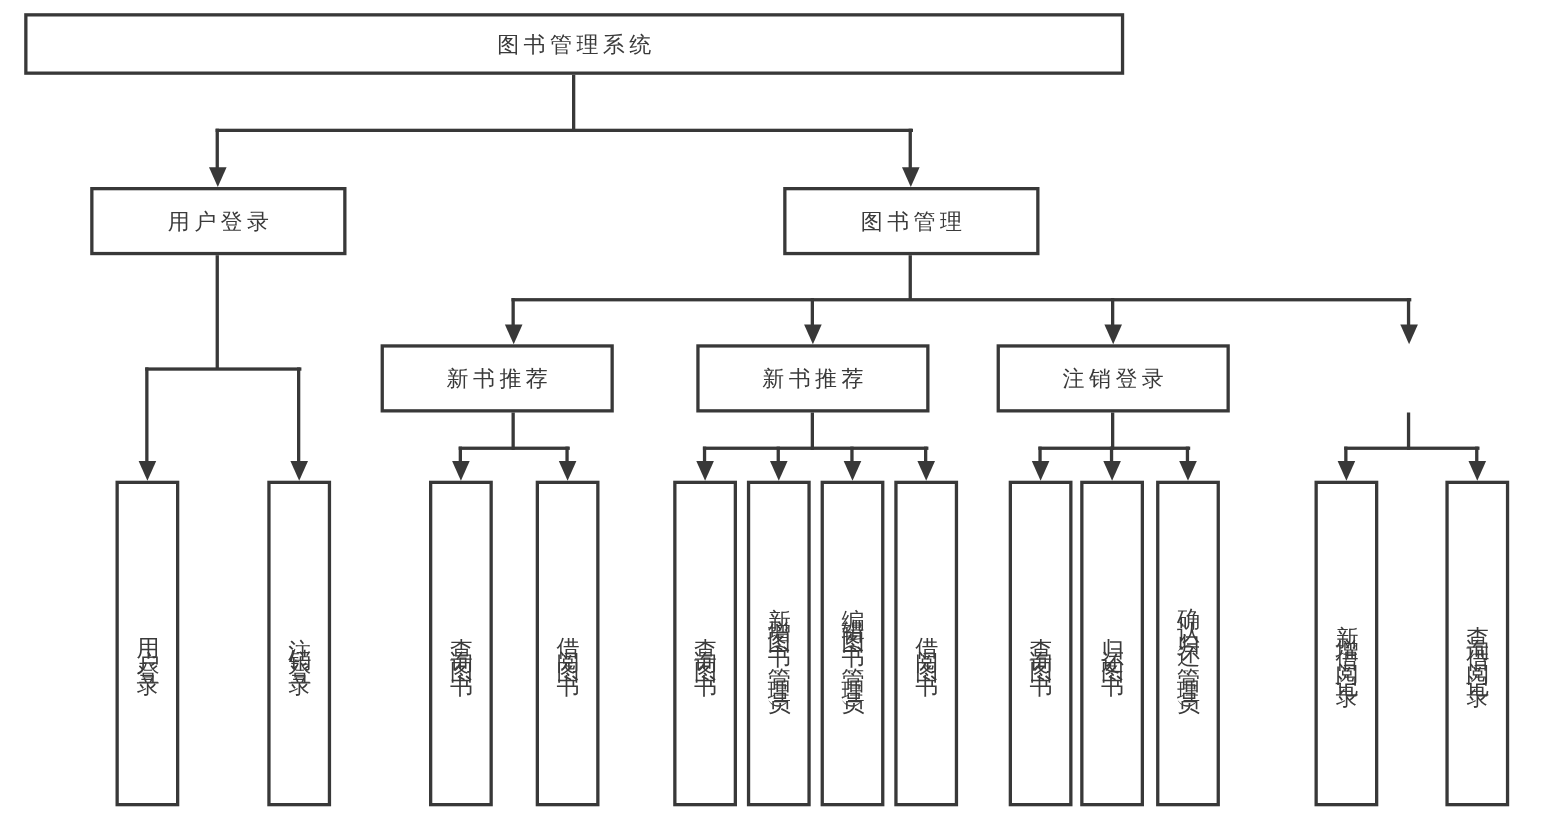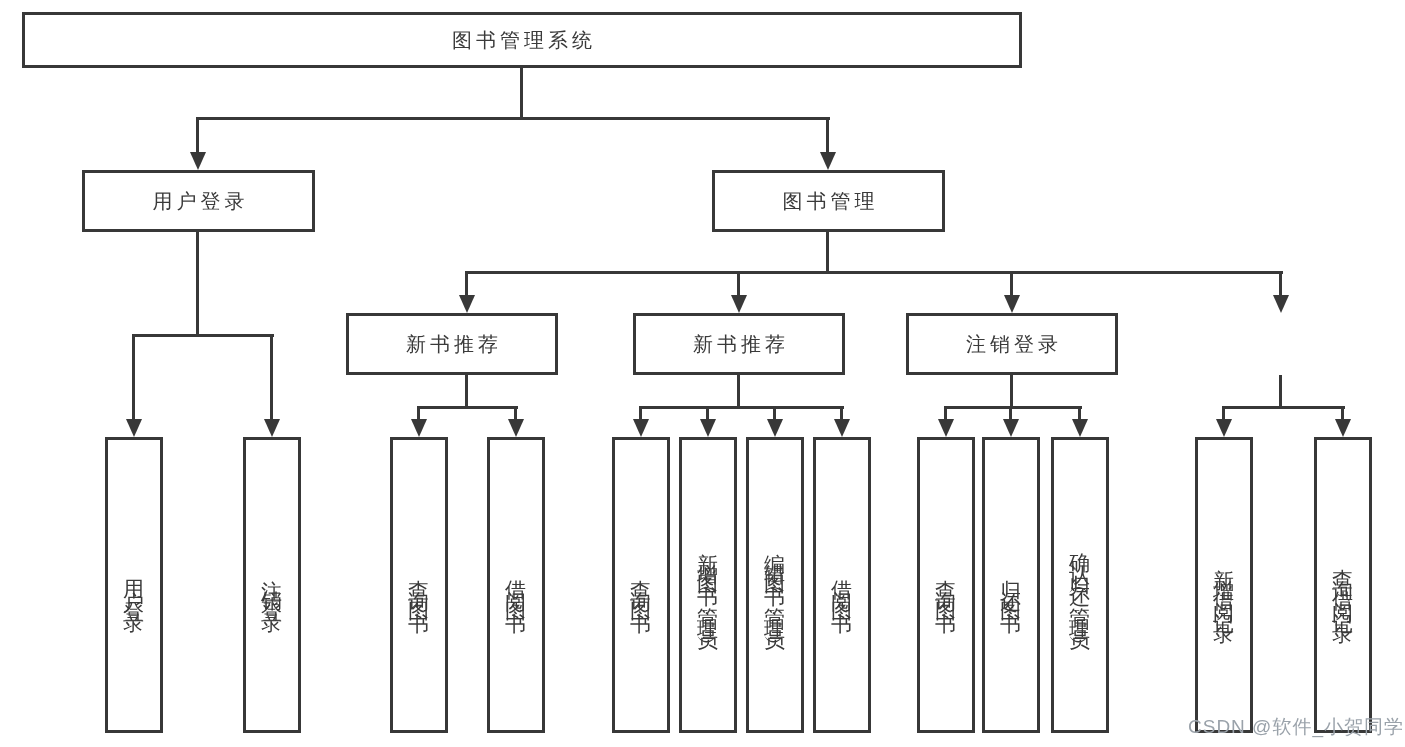--- a/index.html
+++ b/index.html
@@ -160,15 +160,14 @@
   <i class="ar" style="left:1003px;top:419px"></i>
   <i class="ar" style="left:1072px;top:419px"></i>
 
   <i class="ln" style="left:1279px;top:375px;width:3px;height:34px"></i>
   <i class="ln" style="left:1222px;top:406px;width:123px;height:3px"></i>
   <i class="ln" style="left:1222px;top:406px;width:3px;height:16px"></i>
   <i class="ln" style="left:1341px;top:406px;width:3px;height:16px"></i>
   <i class="ar" style="left:1216px;top:419px"></i>
   <i class="ar" style="left:1335px;top:419px"></i>
 
-  <div class="watermark">CSDN @软件_小贺同学</div>
 
 </div>
 
 </body></html>

